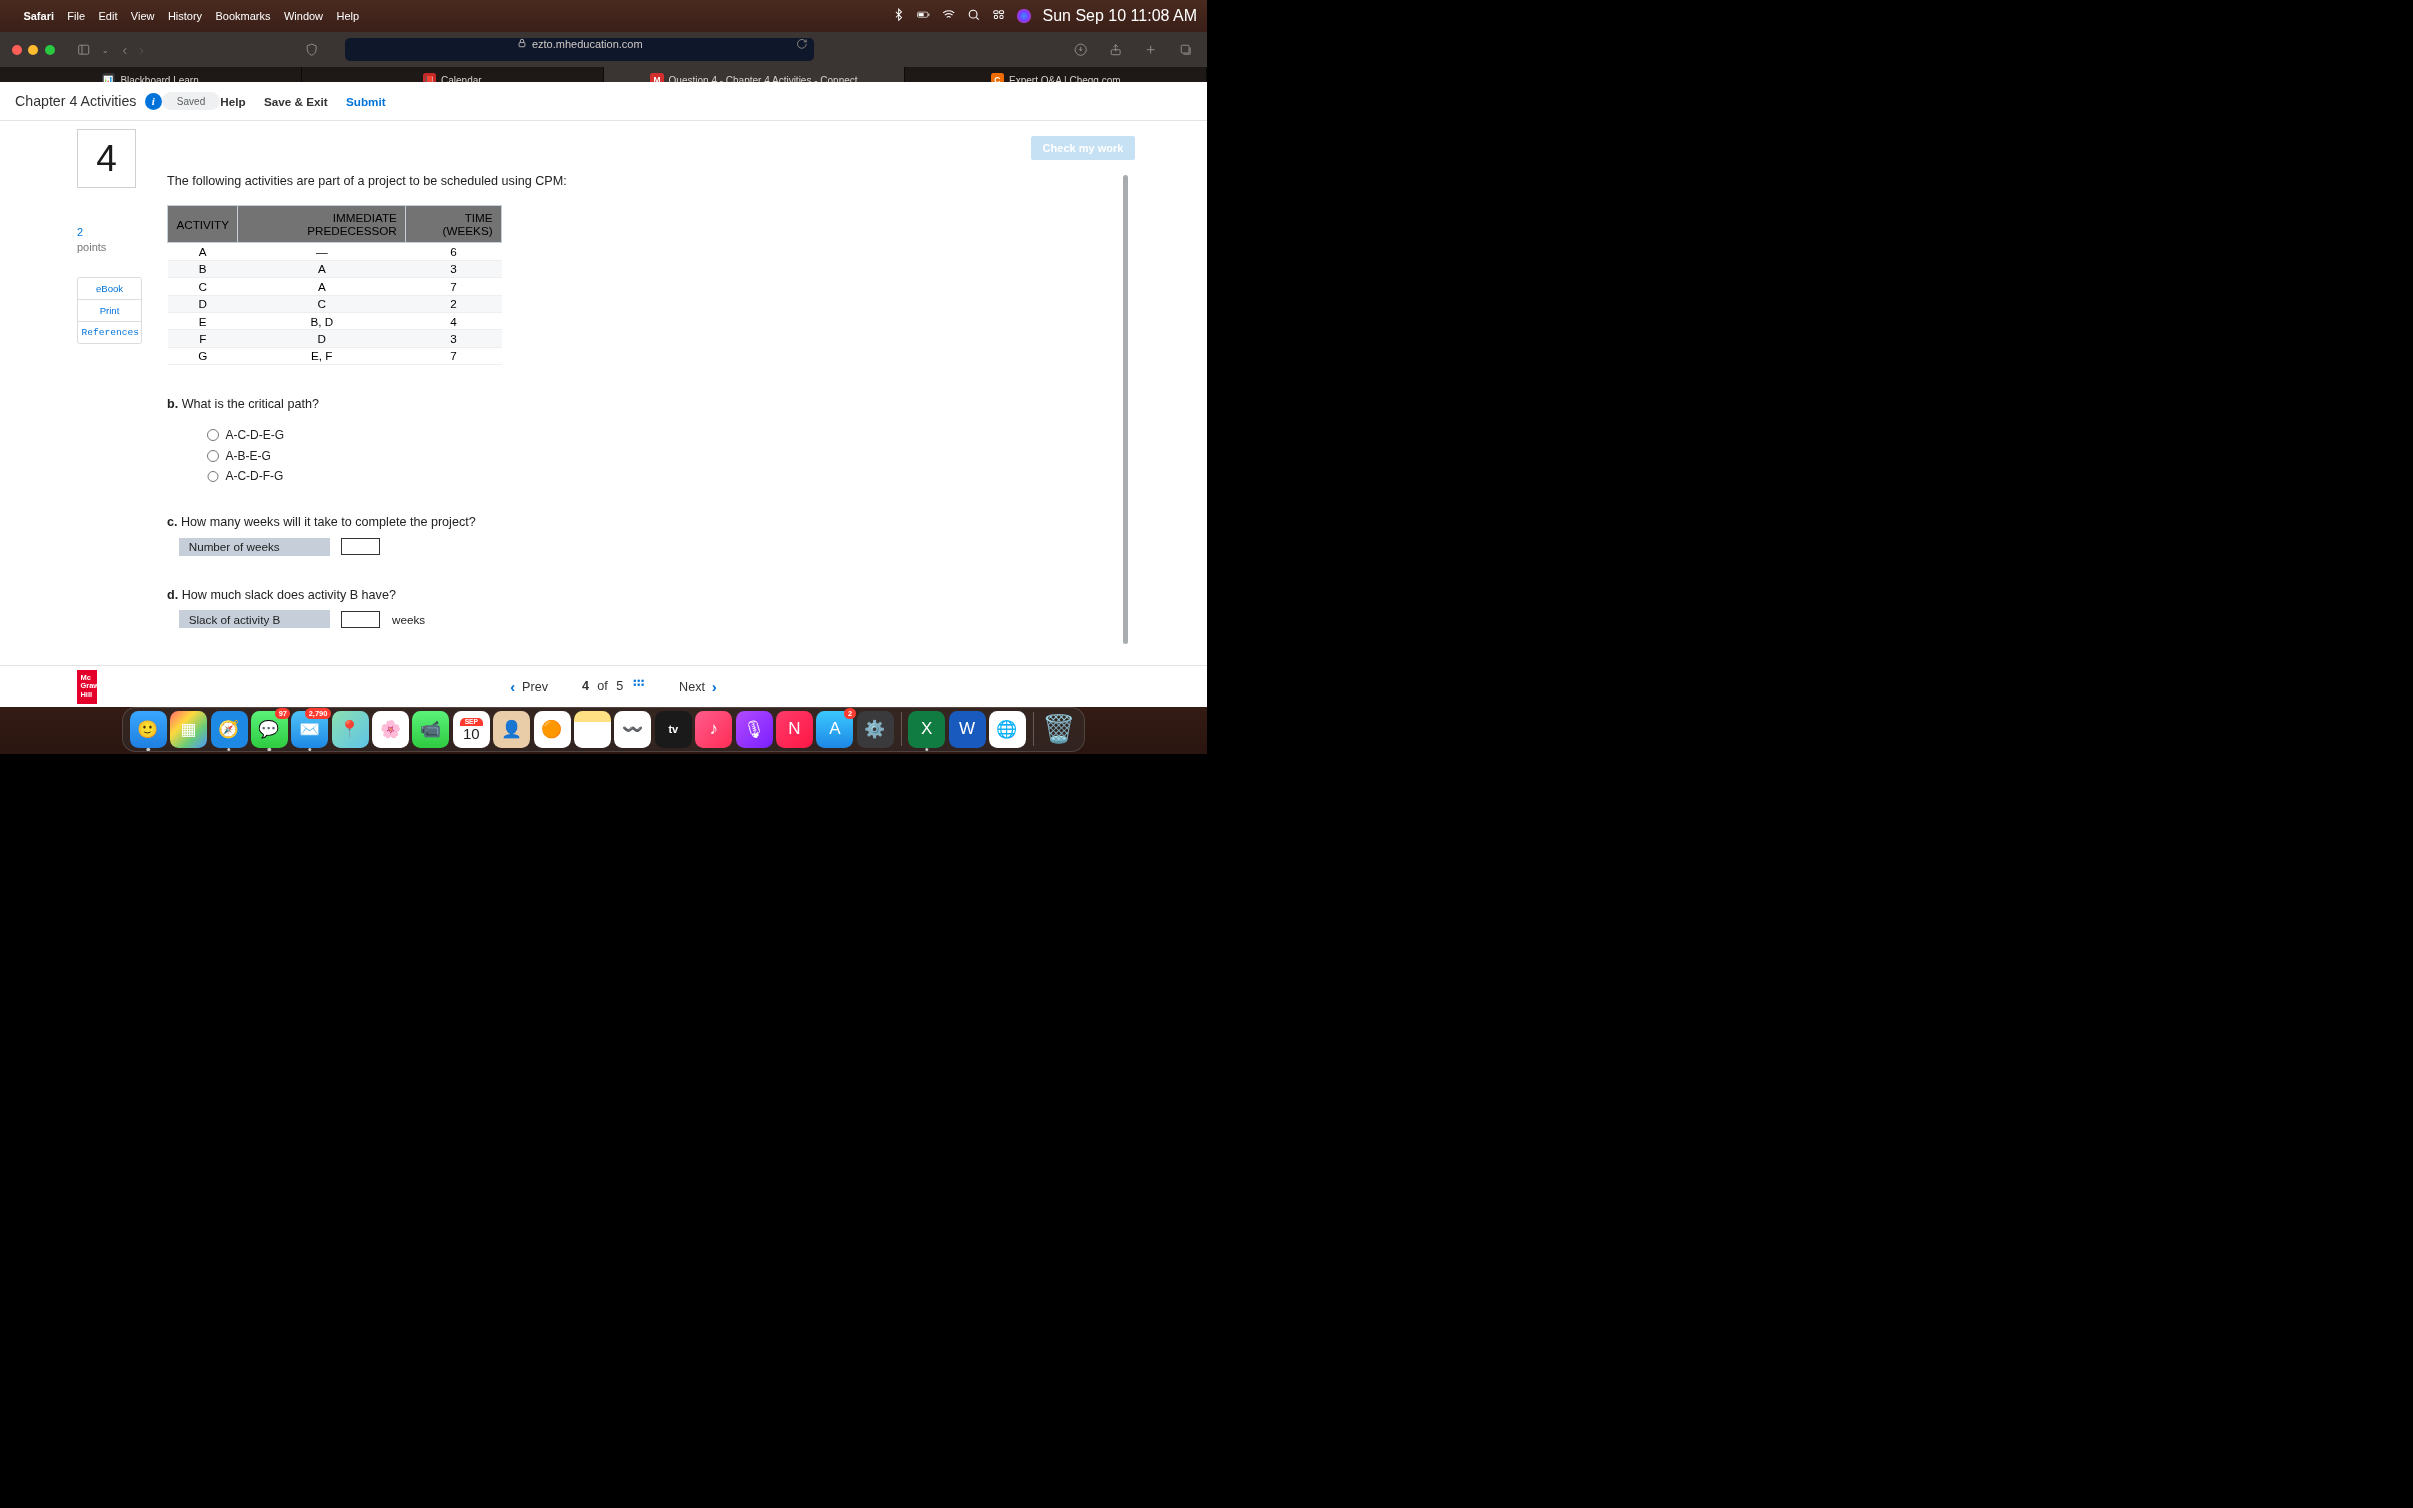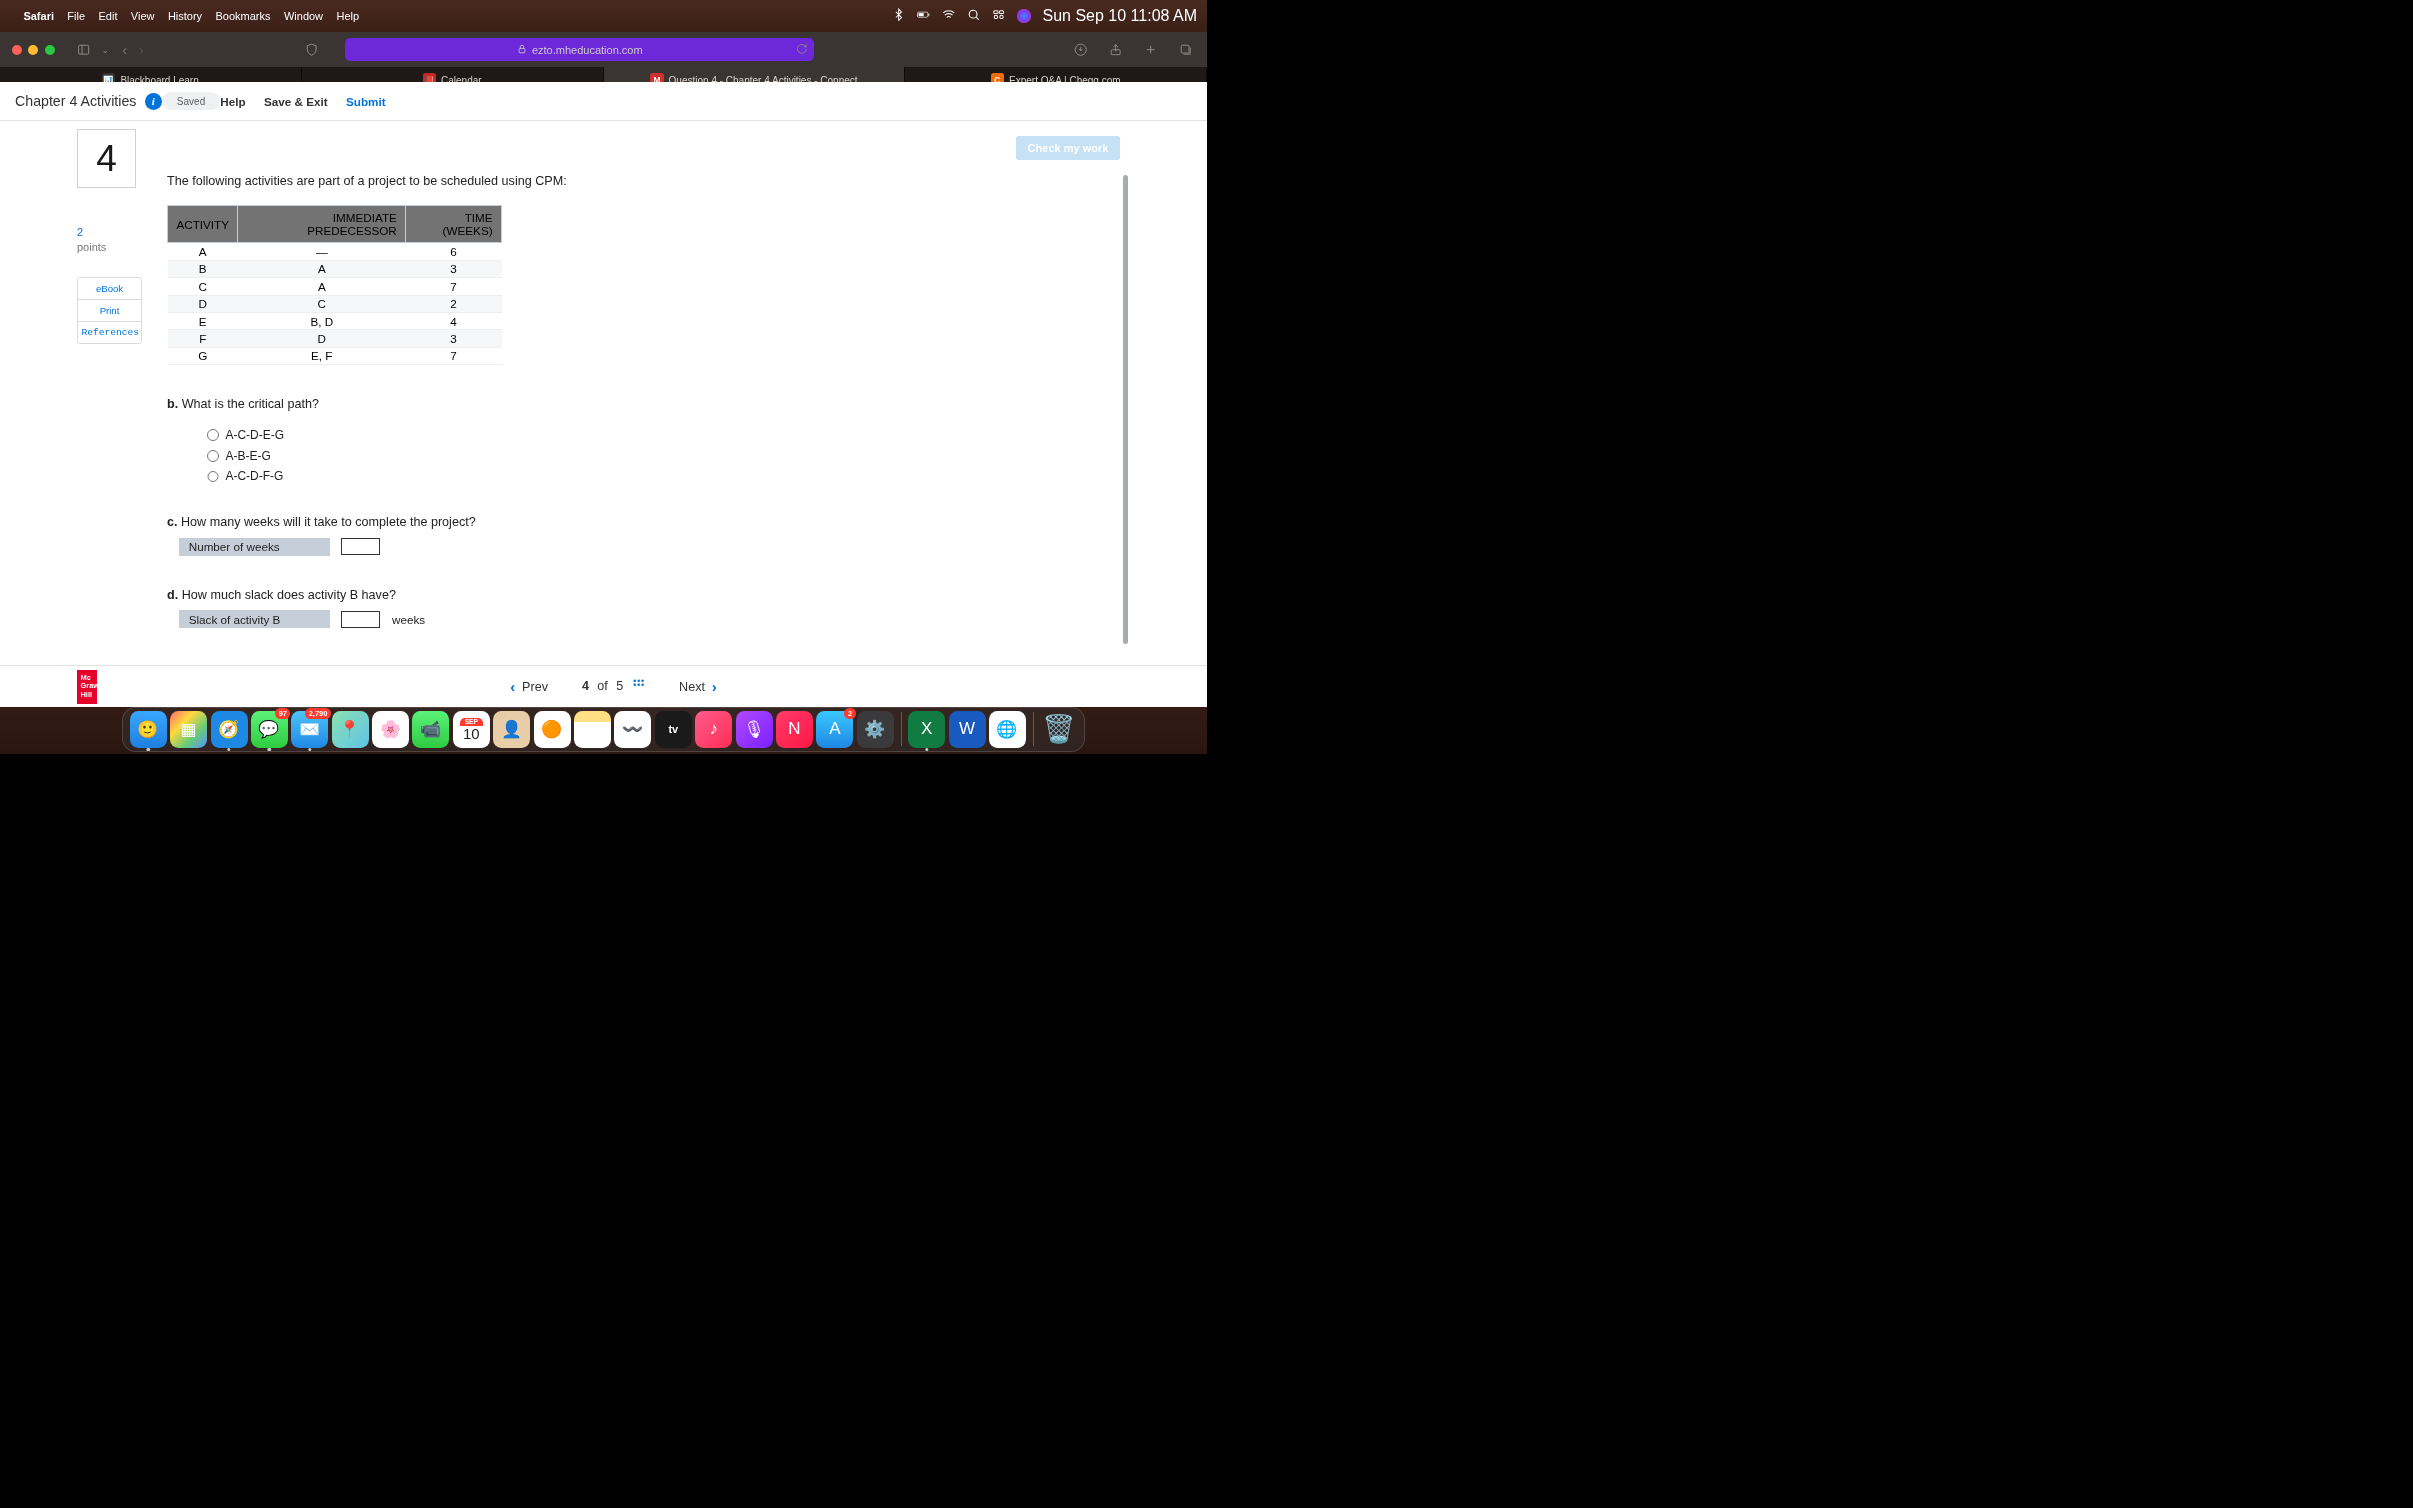--- a/index.html
+++ b/index.html
@@ -47,24 +47,23 @@
   .tb-icon svg { width: 13.4px; height: 13.4px; stroke: currentColor; fill: none; stroke-width: 1.6; }
   .sidebar-toggle { color: #9a9390; margin-right: 1.7px; }
   .chev-down { color: #9a9390; font-size: 8.4px; margin-right: 6.7px; }
   .nav-arrows { display: flex; gap: 11.7px; color: #7a7370; margin-right: 17px; }
   .nav-arrows span { font-size: 15px; }
   .shield { color: #9a9390; margin: 0 17px 0 134px; }
   .urlbar {
     flex: 1;
     max-width: 469px;
     height: 23.5px;
-    background: #6d28d9;
+    background: #0f172a;
     border-radius: 5px;
     display: flex;
-    align-items: center;
     justify-content: center;
     color: #cfc9c6;
     font-size: 11px;
     gap: 5px;
     position: relative;
   }
   .urlbar .reload { position: absolute; right: 6.7px; color: #8a8380; }
   .right-tools { margin-left: auto; display: flex; gap: 15px; color: #9a9390; align-items: center; }
 
   
@@ -124,21 +123,21 @@
   }
   .connect-header .right { display: flex; align-items: center; gap: 18.4px; font-size: 11.7px; }
   .connect-header .right a { color: #333; cursor: pointer; }
   .connect-header .right a.submit { color: #0073db; font-weight: 700; }
   .connect-header .right a.saveexit { font-weight: 700; }
   .connect-header .right a.help { font-weight: 700; }
 
   
   .assess-area { position: absolute; top: 39px; left: 0; right: 0; bottom: 42px; }
   .check-my-work {
-    position: absolute; top: 15px; right: 87px;
+    position: absolute; top: 15px; right: 72px;
     background: #c6e1f3; color: #fff;
     font-size: 11px; font-weight: 600;
     padding: 5.9px 11.7px; border-radius: 2.5px;
   }
 
   .qwrap {
     position: absolute;
     top: 8.4px; left: 77px; right: 87px; bottom: 0;
     display: flex;
     gap: 25px;

